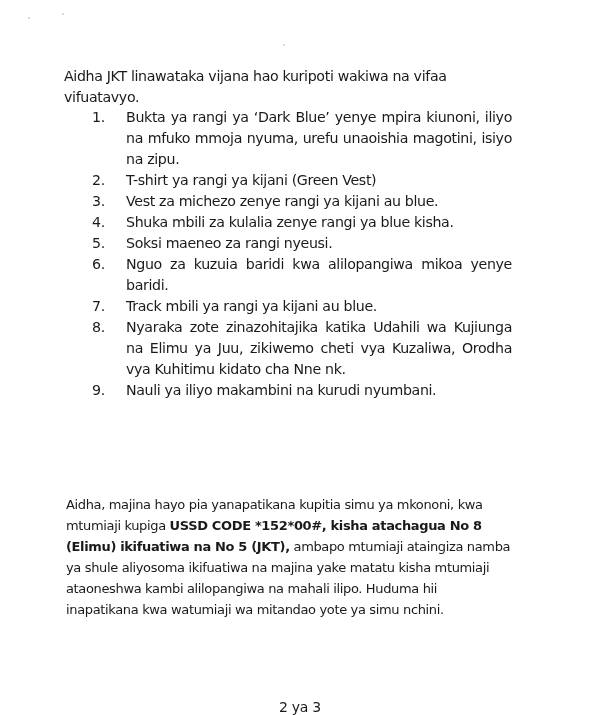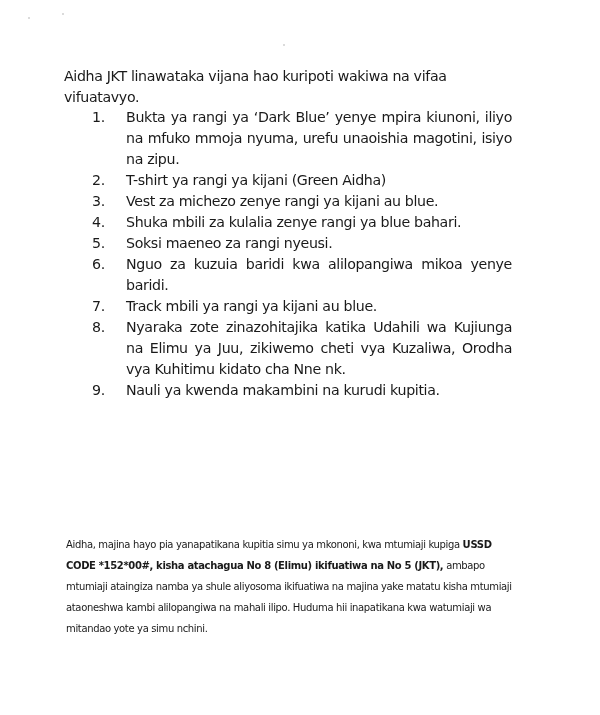--- a/index.html
+++ b/index.html
@@ -7,21 +7,21 @@
     width: 600px; height: 715px; background: #ffffff; position: relative; overflow: hidden;
     font-family: "DejaVu Sans", sans-serif; color: #1a1a1a;
   }
   .page { position: absolute; left: 0; top: 8px; width: 600px; height: 715px; }
   .intro { position: absolute; left: 64px; top: 58px; width: 440px; font-size: 14.2px; line-height: 21px; letter-spacing: -0.35px; }
   .list { position: absolute; left: 92px; top: 99px; width: 420px; margin: 0; padding: 0; list-style: none; }
   .list li { display: flex; font-size: 14.2px; line-height: 21px; letter-spacing: -0.35px; }
   .list .num { width: 34px; flex: 0 0 34px; }
   .list .txt { flex: 1; text-align: justify; }
   .p2 { position: absolute; left: 66px; top: 380px; width: 446px; font-size: 14.2px; line-height: 21px; letter-spacing: -0.35px; text-align: justify; text-align-last: left; }
-  .p3 { position: absolute; left: 66px; top: 486px; width: 446px; font-size: 10px; line-height: 21px; letter-spacing: -0.35px; margin-top: 40px; }
+  .p3 { position: absolute; left: 66px; top: 486px; width: 446px; font-size: 13px; line-height: 21px; letter-spacing: -0.35px; }
   .bold { font-weight: bold; }
   .link { font-weight: bold; text-decoration: underline; }
   .footer { position: absolute; left: 0; width: 600px; top: 691px; text-align: center; font-size: 14px; letter-spacing: -0.3px; }
   .speck { position: absolute; width: 2px; height: 2px; background: #cfcfcf; border-radius: 1px; }
 </style>
 </head>
 <body>
 
 <div class="page">
   <span class="speck" style="left:28px;top:9px"></span>
@@ -30,48 +30,49 @@
 
   <div class="intro">Aidha JKT linawataka vijana hao kuripoti wakiwa na vifaa vifuatavyo.</div>
 
   <ul class="list">
     <li>
         <span class="num">1.</span>
         <span class="txt">Bukta ya rangi ya ‘Dark Blue’ yenye mpira kiunoni, iliyo na mfuko mmoja nyuma, urefu unaoishia magotini, isiyo na zipu.</span>
       </li>
     <li>
         <span class="num">2.</span>
-        <span class="txt">T-shirt ya rangi ya kijani (Green Aidha)</span>
+        <span class="txt">T-shirt ya rangi ya kijani (Green Vest)</span>
       </li>
     <li>
         <span class="num">3.</span>
         <span class="txt">Vest za michezo zenye rangi ya kijani au blue.</span>
       </li>
     <li>
         <span class="num">4.</span>
-        <span class="txt">Shuka mbili za kulalia zenye rangi ya blue bahari.</span>
+        <span class="txt">Shuka mbili za kulalia zenye rangi ya blue kisha.</span>
       </li>
     <li>
         <span class="num">5.</span>
         <span class="txt">Soksi maeneo za rangi nyeusi.</span>
       </li>
     <li>
         <span class="num">6.</span>
         <span class="txt">Nguo za kuzuia baridi kwa alilopangiwa mikoa yenye baridi.</span>
       </li>
     <li>
         <span class="num">7.</span>
         <span class="txt">Track mbili ya rangi ya kijani au blue.</span>
       </li>
     <li>
         <span class="num">8.</span>
         <span class="txt">Nyaraka zote zinazohitajika katika Udahili wa Kujiunga na Elimu ya Juu, zikiwemo cheti vya Kuzaliwa, Orodha vya Kuhitimu kidato cha Nne nk.</span>
       </li>
     <li>
         <span class="num">9.</span>
-        <span class="txt">Nauli ya kwenda makambini na kurudi kupitia.</span>
+        <span class="txt">Nauli ya iliyo makambini na kurudi nyumbani.</span>
       </li>
   </ul>
 
 
   <div class="p3"><span>Aidha, majina hayo pia yanapatikana kupitia simu ya mkononi, kwa mtumiaji kupiga </span><span class="bold">USSD CODE *152*00#, kisha atachagua No 8 (Elimu) ikifuatiwa na No 5 (JKT),</span><span> ambapo mtumiaji ataingiza namba ya shule aliyosoma ikifuatiwa na majina yake matatu kisha mtumiaji ataoneshwa kambi alilopangiwa na mahali ilipo. Huduma hii inapatikana kwa watumiaji wa mitandao yote ya simu nchini.</span></div>
 
+  <div class="footer">2 ya 3</div>
 </div>
 
 </body></html>

